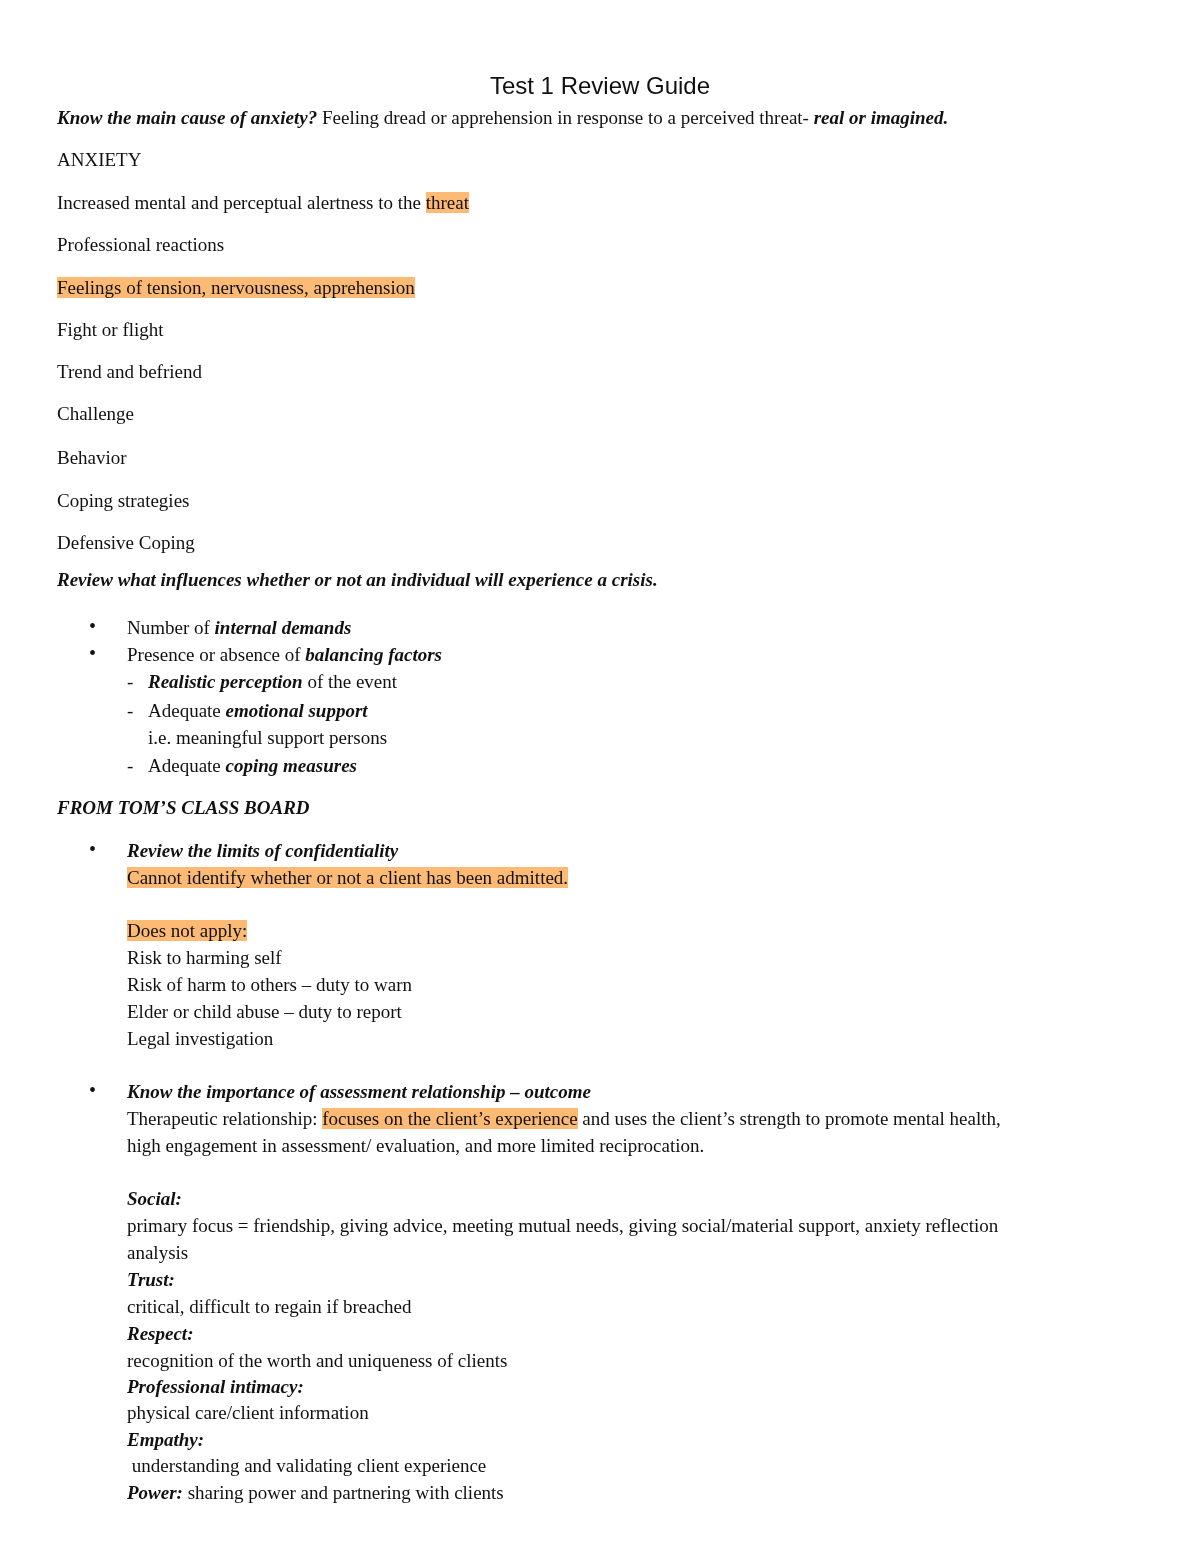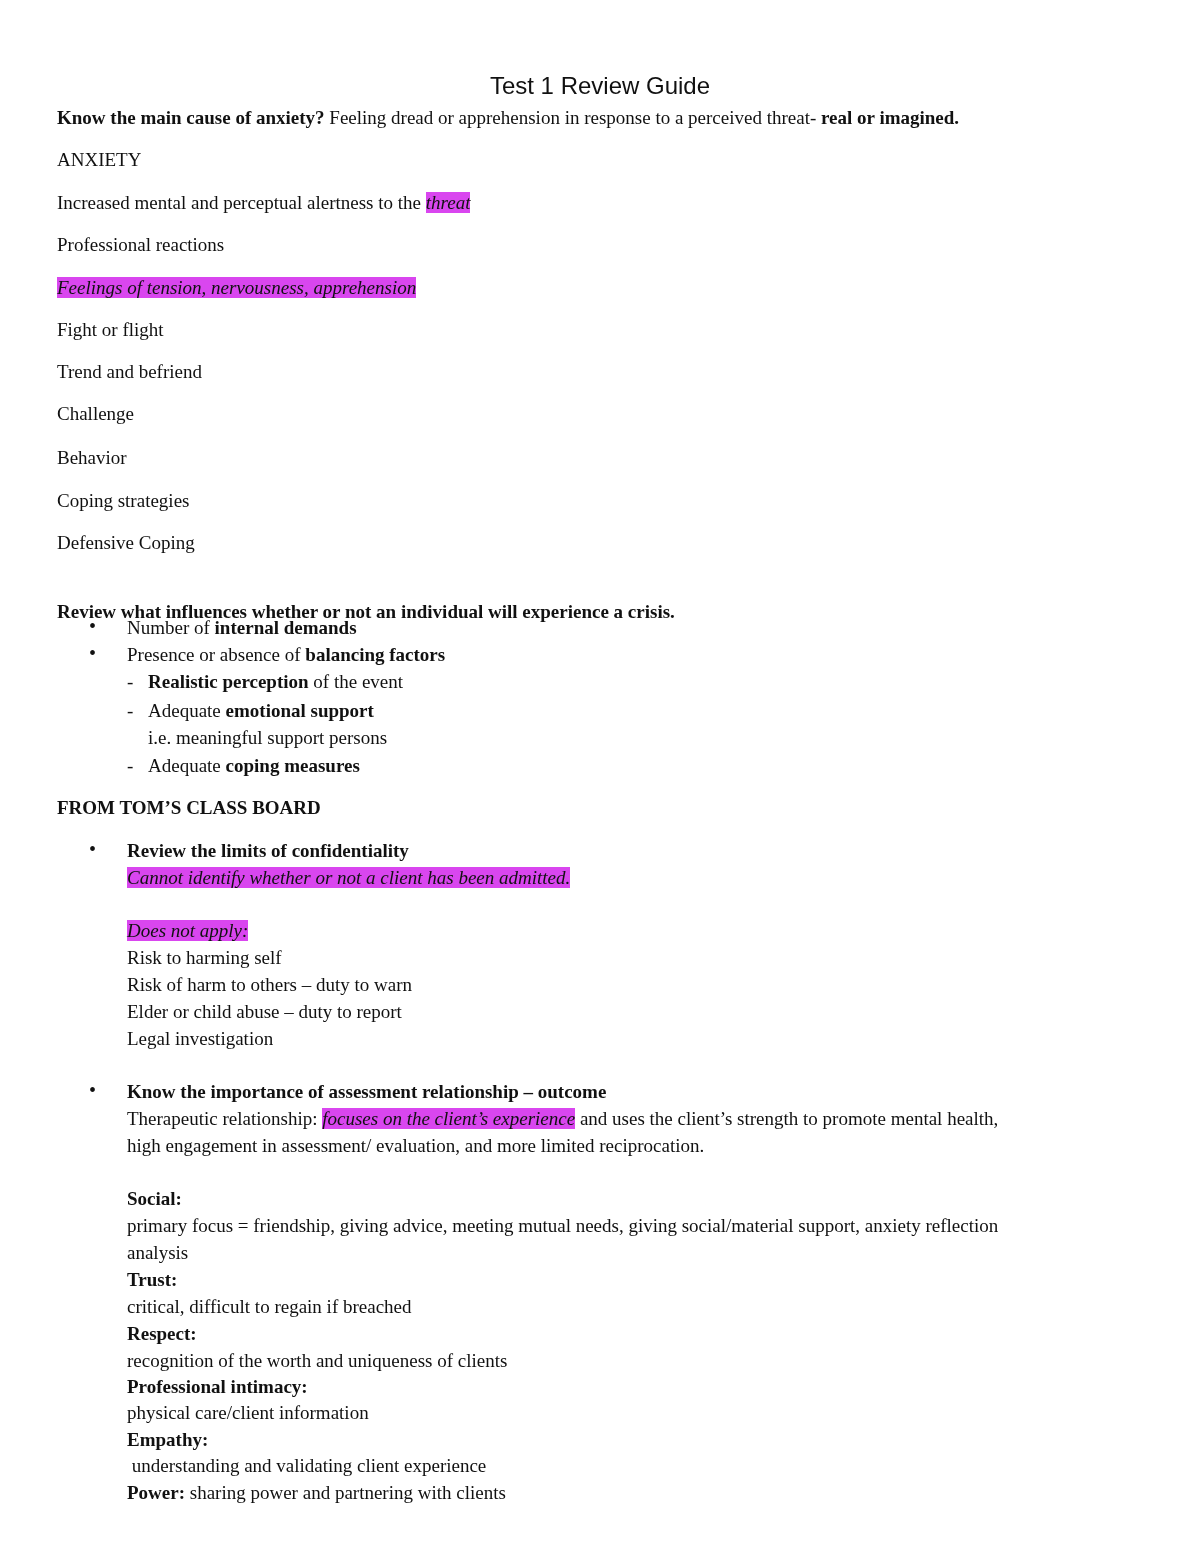--- a/index.html
+++ b/index.html
@@ -1,22 +1,22 @@
 <!DOCTYPE html>
 <html><head>
 <meta charset="utf-8">
 <style>
   html, body { margin: 0; padding: 0; background: #ffffff; }
   body { width: 1200px; height: 1553px; position: relative; overflow: hidden;
          font-family: "Liberation Serif", "DejaVu Serif", serif; color: #111; }
   .title { position: absolute; top: 72px; left: 0; width: 1200px; text-align: center;
            font-family: "Liberation Sans", "DejaVu Sans", sans-serif; font-size: 24px; color: #111; }
   .line { position: absolute; left: 57px; font-size: 19px; line-height: 24px; white-space: nowrap; }
-  .hl { background: #d946ef; font-style: italic; }
-  b { font-weight: bold; }
+  .hl { background: #fdba74; }
+  b { font-weight: bold; font-style: italic; }
   .bullet { position: absolute; font-size: 20px; line-height: 24px; }
   .dash { position: absolute; font-size: 19px; line-height: 24px; }
   .ind1 { left: 127px; }
   .ind2 { left: 148px; }
 </style>
 </head>
 <body>
 
 <div class="title">Test 1 Review Guide</div>
 
@@ -27,21 +27,21 @@
 <div class="line" style="top:191px"><span>Increased mental and perceptual alertness to the </span><span class="hl">threat</span></div>
 <div class="line" style="top:233px">Professional reactions</div>
 <div class="line" style="top:276px"><span class="hl">Feelings of tension, nervousness, apprehension</span></div>
 <div class="line" style="top:318px">Fight or flight</div>
 <div class="line" style="top:360px">Trend and befriend</div>
 <div class="line" style="top:402px">Challenge</div>
 <div class="line" style="top:446px">Behavior</div>
 <div class="line" style="top:489px">Coping strategies</div>
 <div class="line" style="top:531px">Defensive Coping</div>
 
-<div class="line" style="top:600px"><b>Review what influences whether or not an individual will experience a crisis.</b></div>
+<div class="line" style="top:568px"><b>Review what influences whether or not an individual will experience a crisis.</b></div>
 
 <span class="bullet" style="top:614px;left:89px">•</span>
 <div class="line ind1" style="top:616px"><span>Number of </span><b>internal demands</b></div>
 <span class="bullet" style="top:641px;left:89px">•</span>
 <div class="line ind1" style="top:643px"><span>Presence or absence of </span><b>balancing factors</b></div>
 
 <span class="dash" style="top:670px;left:127px">-</span>
 <div class="line ind2" style="top:670px"><b>Realistic perception</b><span> of the event</span></div>
 <span class="dash" style="top:699px;left:127px">-</span>
 <div class="line ind2" style="top:699px"><span>Adequate </span><b>emotional support</b></div>

